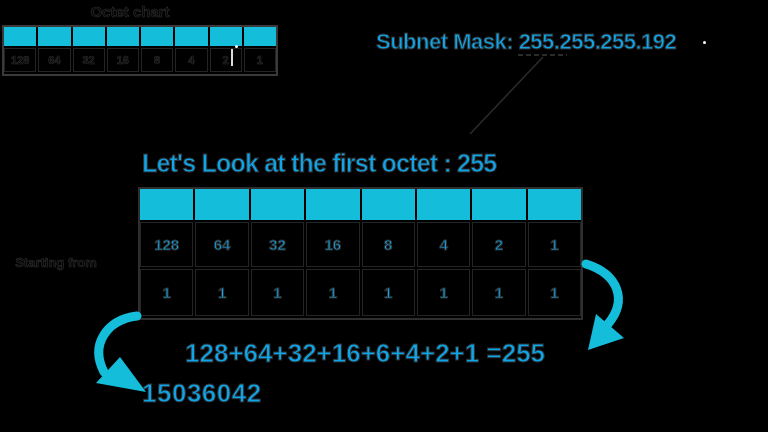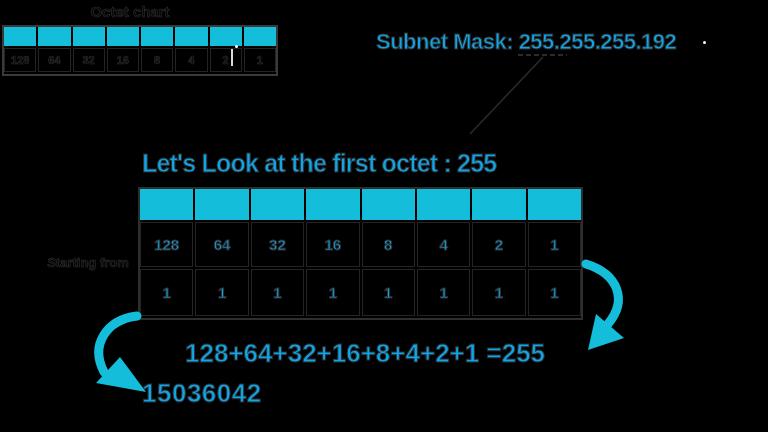--- a/index.html
+++ b/index.html
@@ -56,21 +56,21 @@
     grid-template-rows:31px 45px 47px;gap:2px;
   }
   .big-table .hdr{background:var(--cyan);}
   .big-table .cell{
     background:#000;border:1px solid #242424;
     display:flex;align-items:center;justify-content:center;
     font-size:15px;
   }
 
   
-  .side-note{left:0px;top:253px;width:112px;text-align:center;font-size:13px;line-height:19px;padding-left:32px;}
+  .side-note{left:0px;top:253px;width:112px;text-align:center;font-size:13px;line-height:19px;}
 
   
   .sum-line{left:185px;top:338px;font-size:26px;}
   .binary-result{left:142px;top:378px;font-size:26px;letter-spacing:0.5px;}
 
   .overlay{left:0;top:0;width:768px;height:432px;pointer-events:none;}
 </style>
 </head>
 <body>
 
@@ -129,21 +129,21 @@
     <div class="cell ghost">1</div>
     <div class="cell ghost">1</div>
     <div class="cell ghost">1</div>
     <div class="cell ghost">1</div>
   </div>
 
   <div class="abs ghost-sm side-note">
     <div>Starting from</div>
   </div>
 
-  <div class="abs ghost sum-line">128+64+32+16+8+4+2+1 =255</div>
+  <div class="abs ghost sum-line">128+64+32+16+6+4+2+1 =255</div>
   <div class="abs ghost binary-result">15036042</div>
 
   <svg class="abs overlay" viewBox="0 0 768 432" xmlns="http://www.w3.org/2000/svg">
     <path d="M518,55 L567,55" stroke="#2b2b2b" stroke-width="2" stroke-dasharray="5,3" fill="none"></path>
     <path d="M543,57 L470,134" stroke="#2b2b2b" stroke-width="1.5" fill="none"></path>
 
     <g>
       <path d="M586,264 C618,274 628,300 608,324" stroke="var(--cyan)" stroke-width="9" stroke-linecap="round" fill="none"></path>
       <polygon points="588,350 596,314 624,338" fill="var(--cyan)"></polygon>
     </g>

